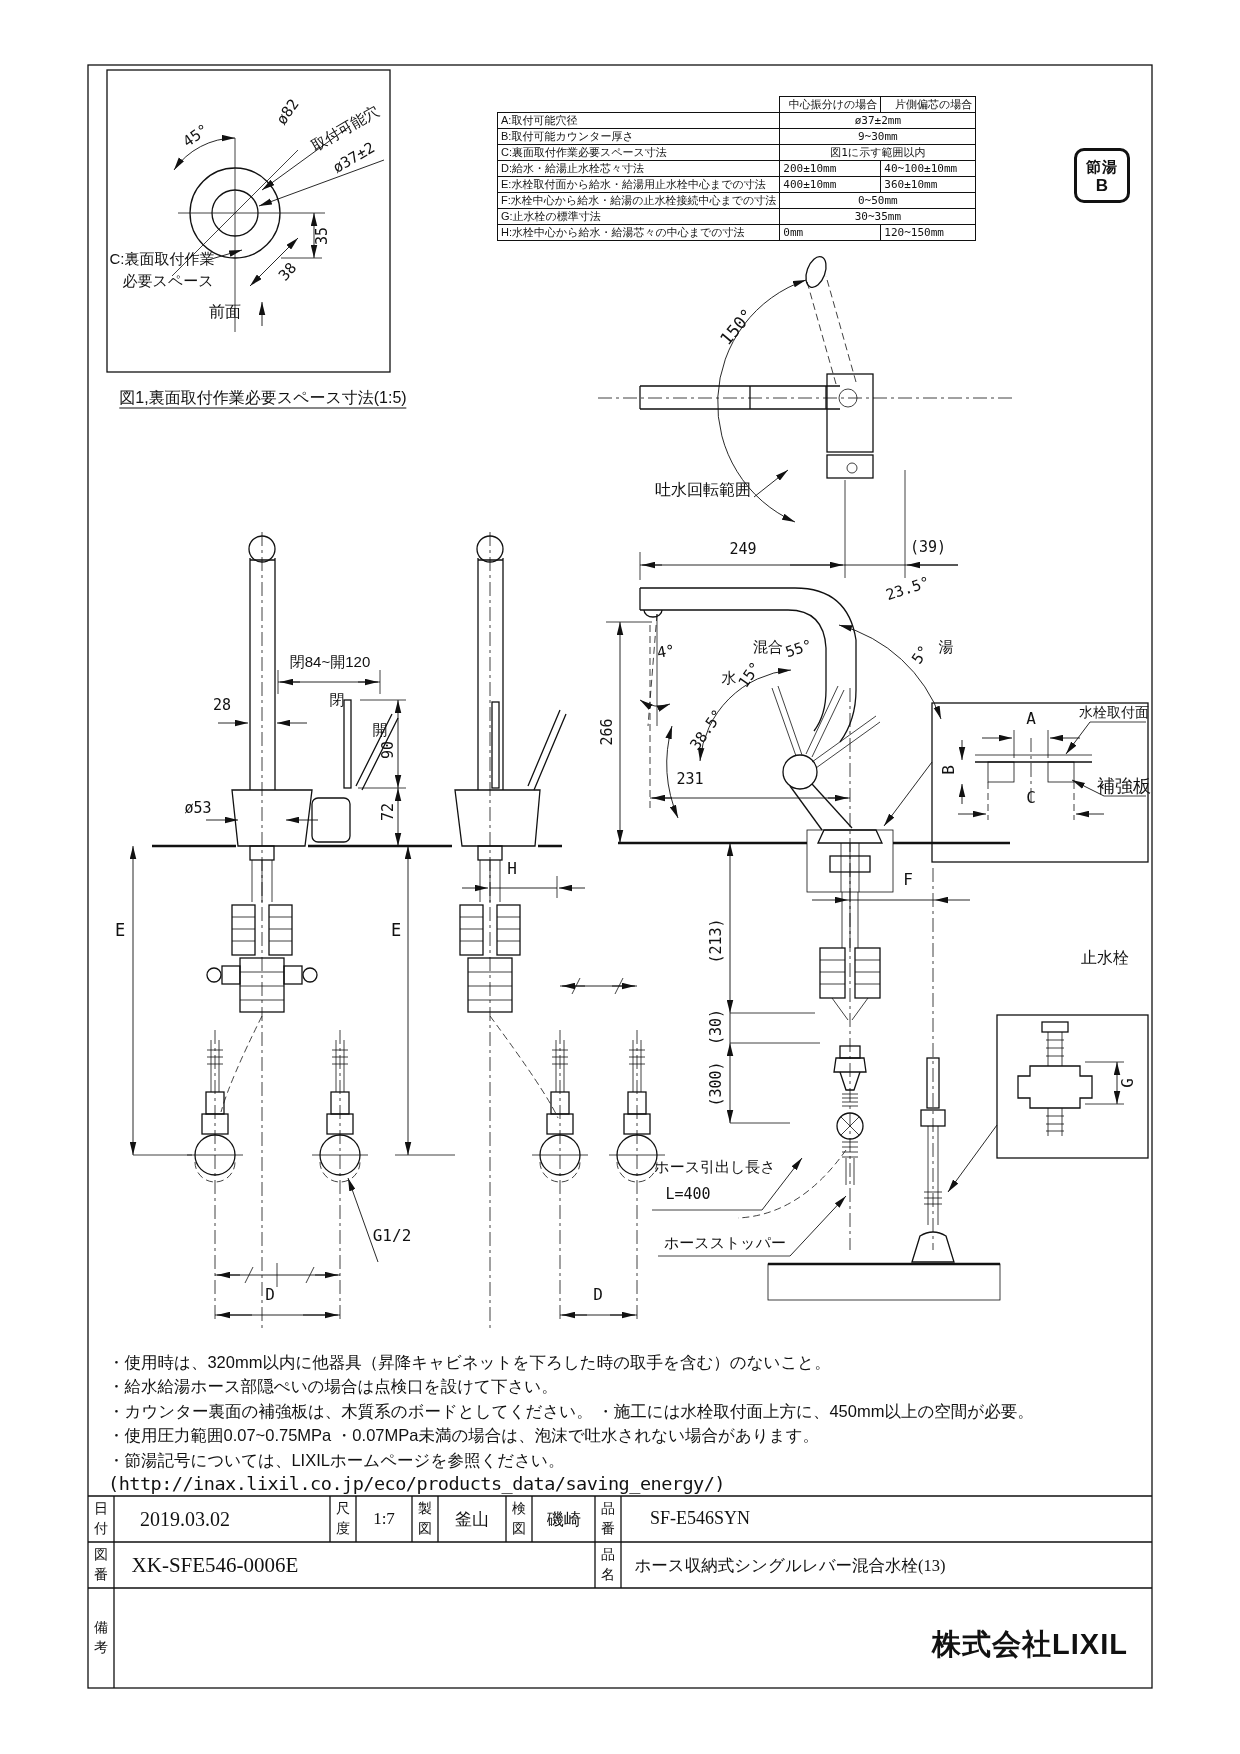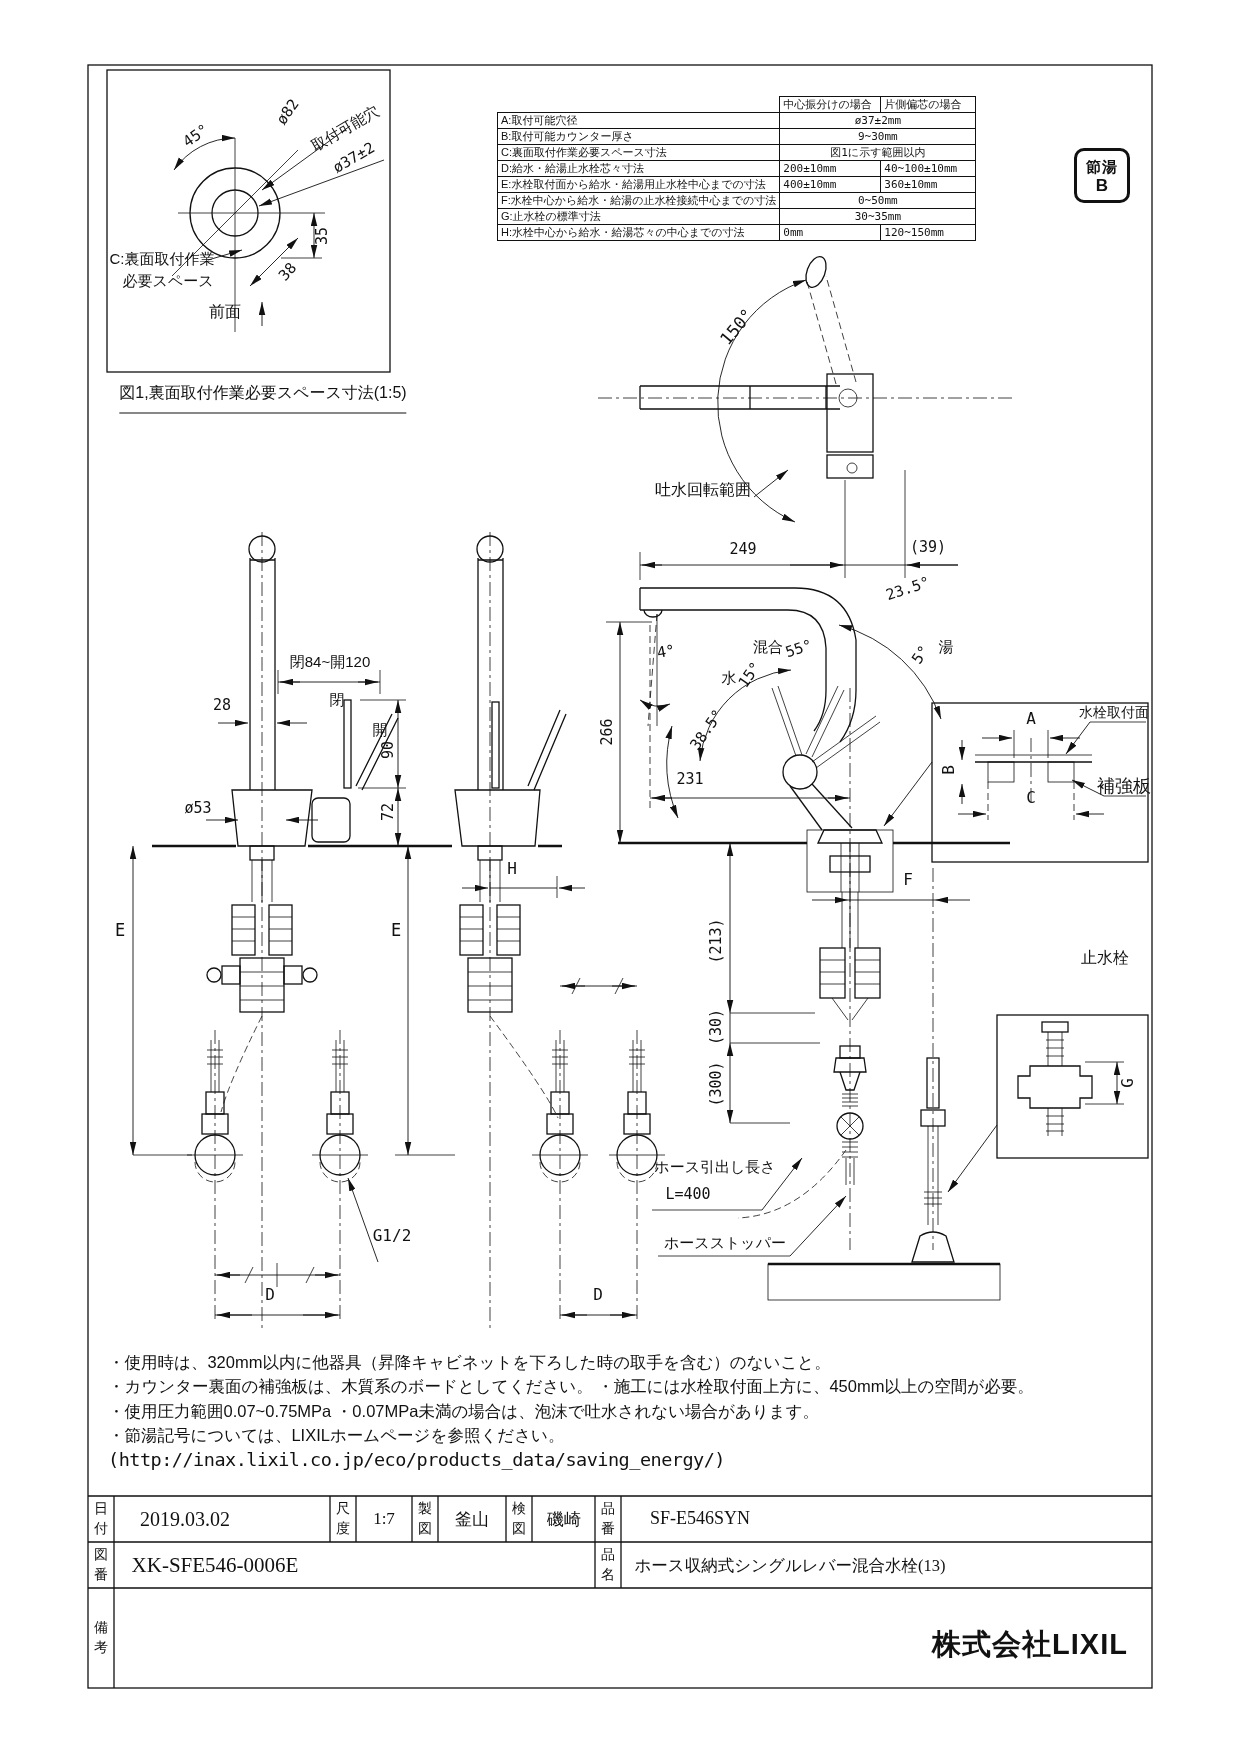--- a/index.html
+++ b/index.html
@@ -10,27 +10,27 @@
   .o{fill:none;stroke:#111;stroke-width:1.3}
   .t{fill:none;stroke:#111;stroke-width:0.8}
   .th{fill:none;stroke:#111;stroke-width:2.4}
   .dm{fill:none;stroke:#111;stroke-width:0.9}
   .dd{stroke-dasharray:7 4}
   .cd{stroke-dasharray:14 4 3 4;stroke-width:0.8;fill:none;stroke:#111}
   .lb{position:absolute;white-space:nowrap;font-size:15px;line-height:1;color:#111;
       font-family:"DejaVu Sans Mono","Liberation Sans",sans-serif;
       transform:translate(-50%,-50%) rotate(var(--r,0deg))}
   .jp{font-family:"Liberation Sans",sans-serif}
-  .und{border-bottom:1.5px solid #111;padding-bottom:12px}
+  .und{border-bottom:1.5px solid #111;padding-bottom:2px}
   
   #spec{position:absolute;left:497px;top:96px;border-collapse:collapse;table-layout:fixed;
         font-size:11px;line-height:1.05;color:#111}
   #spec td{border:1px solid #111;height:16px;padding:0 3px;overflow:hidden;white-space:nowrap}
   #spec td.nb{border:none}
-  #spec td.hd{text-align:left}
+  #spec td.hd{text-align:right}
   #spec td.val{text-align:left;font-family:"DejaVu Sans Mono","Liberation Sans",sans-serif}
   #spec td.spanv{text-align:center;font-family:"DejaVu Sans Mono","Liberation Sans",sans-serif}
   
   #badge{position:absolute;left:1074px;top:148px;width:56px;height:55px;border:3px solid #111;
          border-radius:10px;display:flex;flex-direction:column;align-items:center;justify-content:center;gap:1px}
   #badge .b1{font-size:15px;font-weight:700;letter-spacing:1px}
   #badge .b2{font-size:17px;font-weight:700;line-height:.9}
   
   #notes{position:absolute;left:108px;top:1350px;width:1000px}
   #notes p{font-size:16.5px;line-height:24.4px;white-space:nowrap}
@@ -458,20 +458,21 @@
 <div class="lb" style="left:1031px;top:719px;font-size:16px">A</div>
 <div class="lb" style="left:949px;top:770px;--r:-90deg;font-size:16px">B</div>
 <div class="lb" style="left:1031px;top:798px;font-size:16px">C</div>
 <div class="lb jp" style="left:1114px;top:712px;font-size:14px">水栓取付面</div>
 <div class="lb jp" style="left:1124px;top:786px;font-size:18px">補強板</div>
 <div class="lb jp" style="left:1105px;top:958px;font-size:16px">止水栓</div>
 <div class="lb" style="left:1128px;top:1083px;--r:-90deg;font-size:16px">G</div>
 
 <div id="notes">
   <p class="jp">・使用時は、320mm以内に他器具（昇降キャビネットを下ろした時の取手を含む）のないこと。</p>
+  <p class="jp">・給水給湯ホース部隠ぺいの場合は点検口を設けて下さい。</p>
   <p class="jp">・カウンター裏面の補強板は、木質系のボードとしてください。 ・施工には水栓取付面上方に、450mm以上の空間が必要。</p>
   <p class="jp">・使用圧力範囲0.07~0.75MPa ・0.07MPa未満の場合は、泡沫で吐水されない場合があります。</p>
   <p class="jp">・節湯記号については、LIXILホームページを参照ください。</p>
   <p class="url">(http://inax.lixil.co.jp/eco/products_data/saving_energy/)</p>
 </div>
 
 <div class="tl jp" style="left:101px;top:1519px">日
 付</div>
 <div class="tv" style="left:185px;top:1519px;font-size:20px">2019.03.02</div>
 <div class="tl jp" style="left:343px;top:1519px">尺

